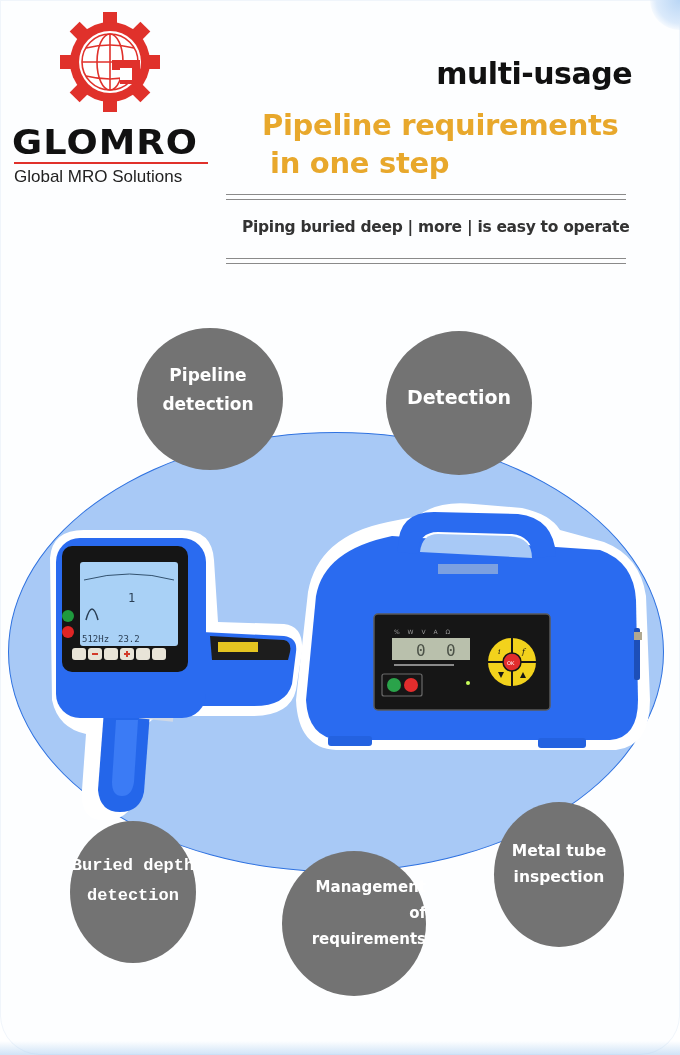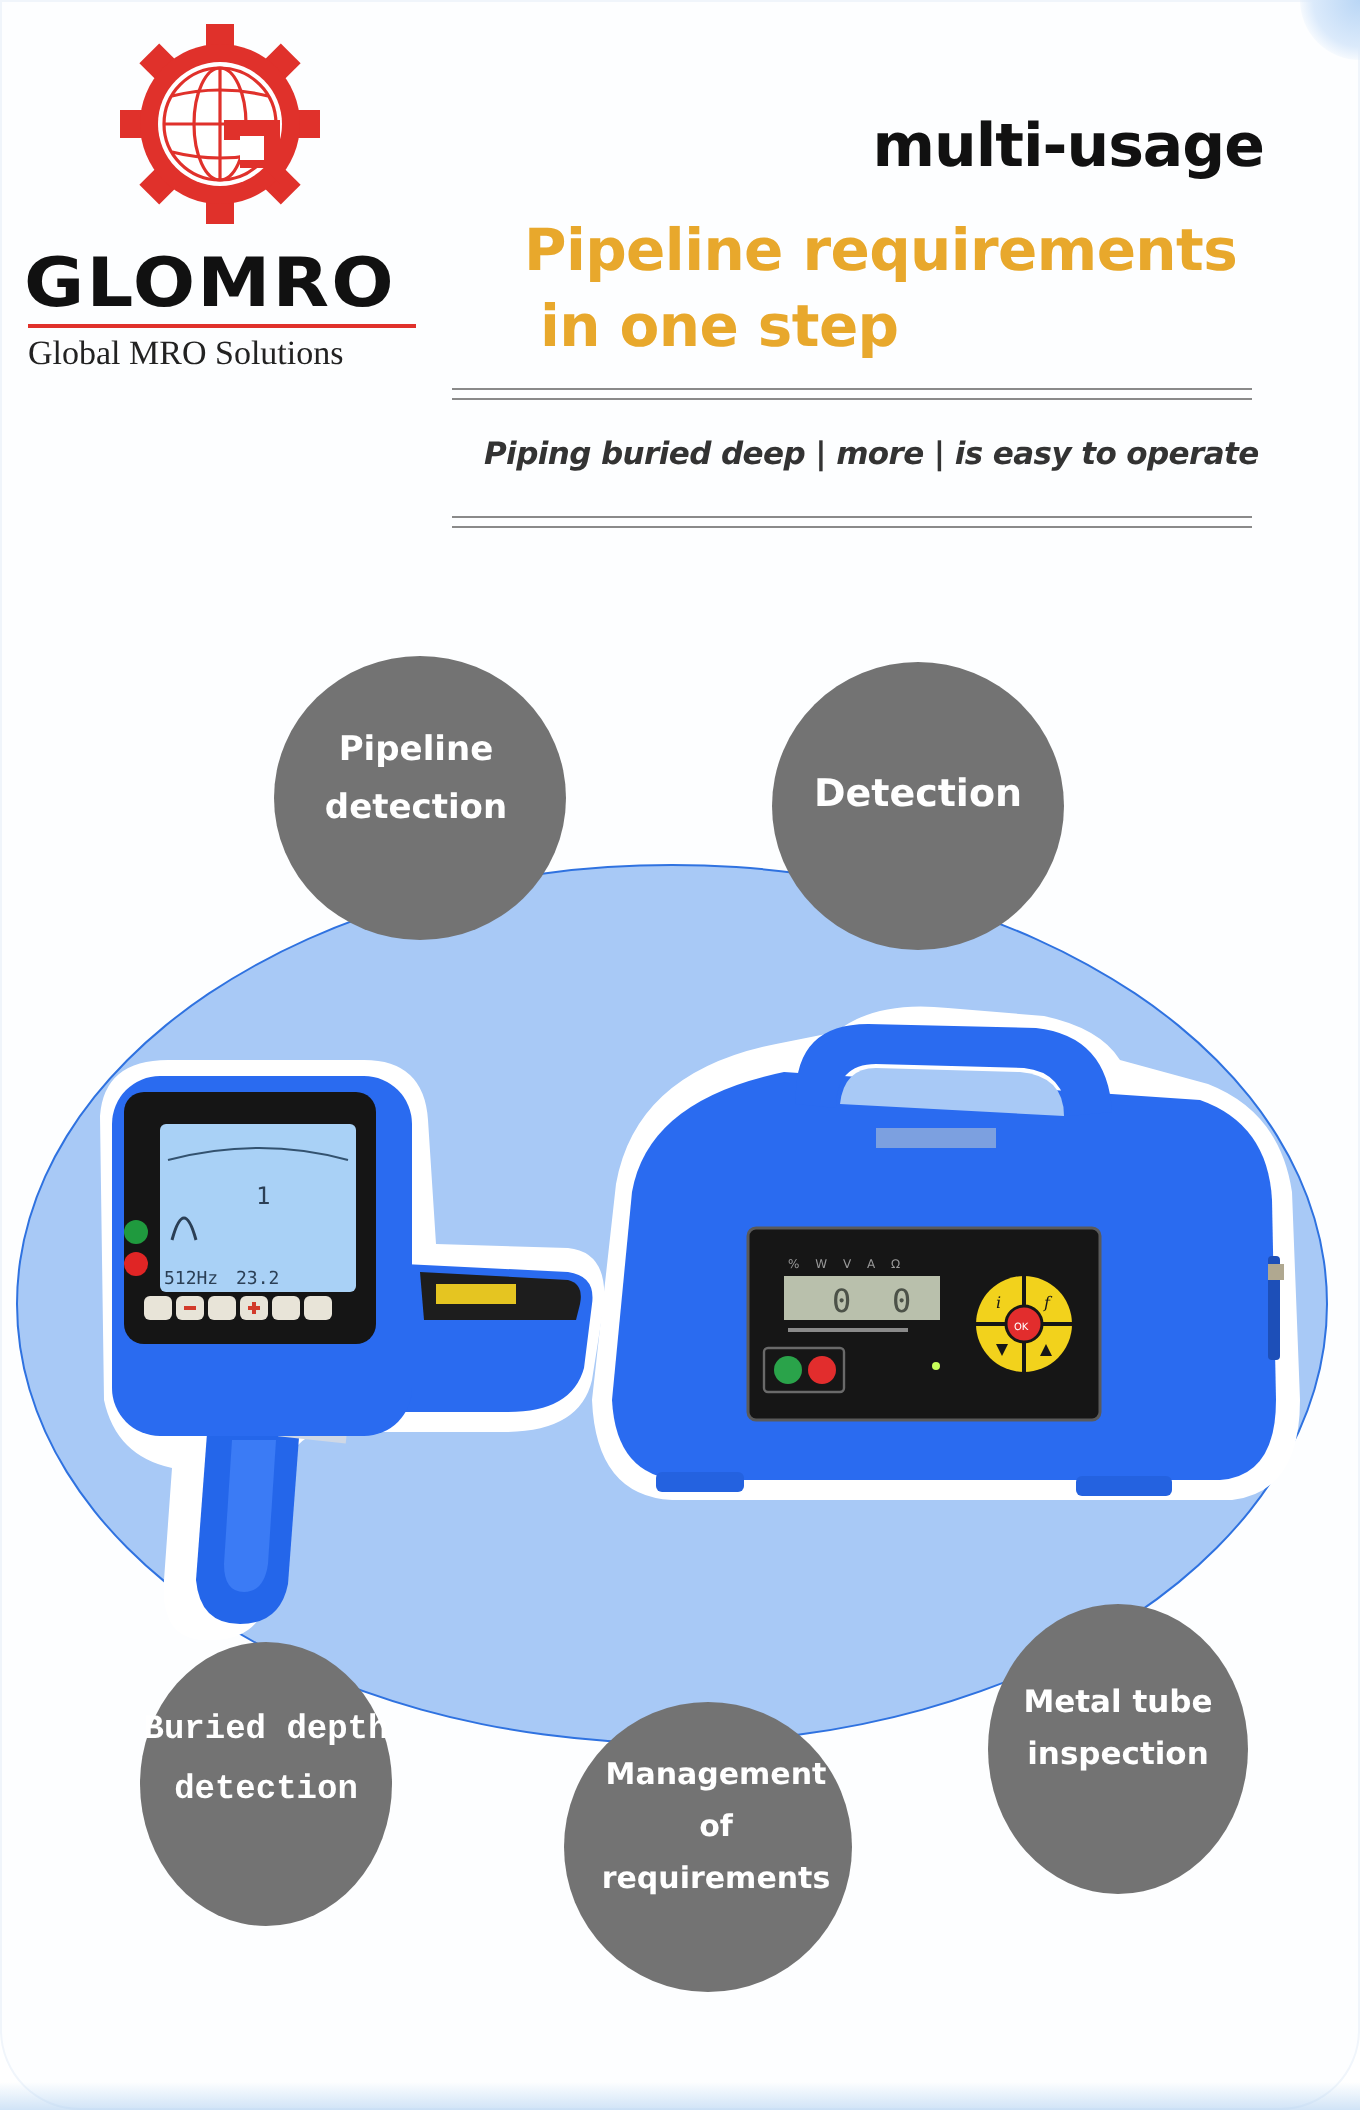--- a/index.html
+++ b/index.html
@@ -28,21 +28,21 @@
     .logo-word {
       position: absolute; left: 4px; top: 110px; width: 195px; height: 44px;
       font-family: "DejaVu Sans", sans-serif; font-weight: bold;
       font-size: 34px; letter-spacing: 1px; color: #111111;
       transform: scaleX(1.08); transform-origin: left center;
       line-height: 44px;
     }
     .logo-rule { position: absolute; left: 6px; top: 152px; width: 194px; height: 2px; background: #e0312b; }
     .logo-tag {
       position: absolute; left: 6px; top: 157px; width: 200px;
-      font-family: Liberation Serif, serif; font-size: 17px; color: #222222;
+      font-family: Liberation Sans, sans-serif; font-size: 17px; color: #222222;
     }
 
     
     .title-main {
       position: absolute; right: 48px; top: 56px;
       font-family: "DejaVu Sans", sans-serif; font-weight: bold;
       font-size: 30px; color: #111111; letter-spacing: -0.5px; margin-left: 11px;
     }
     .title-sub {
       position: absolute; left: 262px; top: 106px; width: 400px;
@@ -53,21 +53,21 @@
     .title-sub .l2 { padding-left: 8px; }
 
     .dbl-rule { position: absolute; left: 226px; width: 400px; height: 6px;
       border-top: 1px solid #8a8a8a; border-bottom: 1px solid #8a8a8a; }
     .dbl-rule.r1 { top: 194px; }
     .dbl-rule.r2 { top: 258px; }
 
     .tagline {
       position: absolute; left: 242px; top: 218px;
       font-family: "DejaVu Sans", sans-serif; font-weight: bold;
-      font-size: 15.5px; color: #333333; letter-spacing: -0.3px; font-style: italic;
+      font-size: 15.5px; color: #333333; letter-spacing: -0.3px;
     }
 
     
     .stage {
       position: absolute; left: 8px; top: 432px; width: 656px; height: 440px;
       border-radius: 50%;
       background: #a8c9f6;
       border: 1.5px solid #2f72e0;
     }
 
@@ -225,21 +225,21 @@
     <span>Detection</span>
   </div>
 </div>
 <div class="bubble b3">
   <div>
     <span>Buried depth</span>
     <span>detection</span>
   </div>
 </div>
 <div class="bubble b4">
-  <div style="text-align:center; padding-left:8px;">
+  <div style="text-align:right; padding-left:8px;">
     <span>Management</span>
     <span>of requirements</span>
   </div>
 </div>
 <div class="bubble b5">
   <div>
     <span>Metal tube</span>
     <span>inspection</span>
   </div>
 </div>

